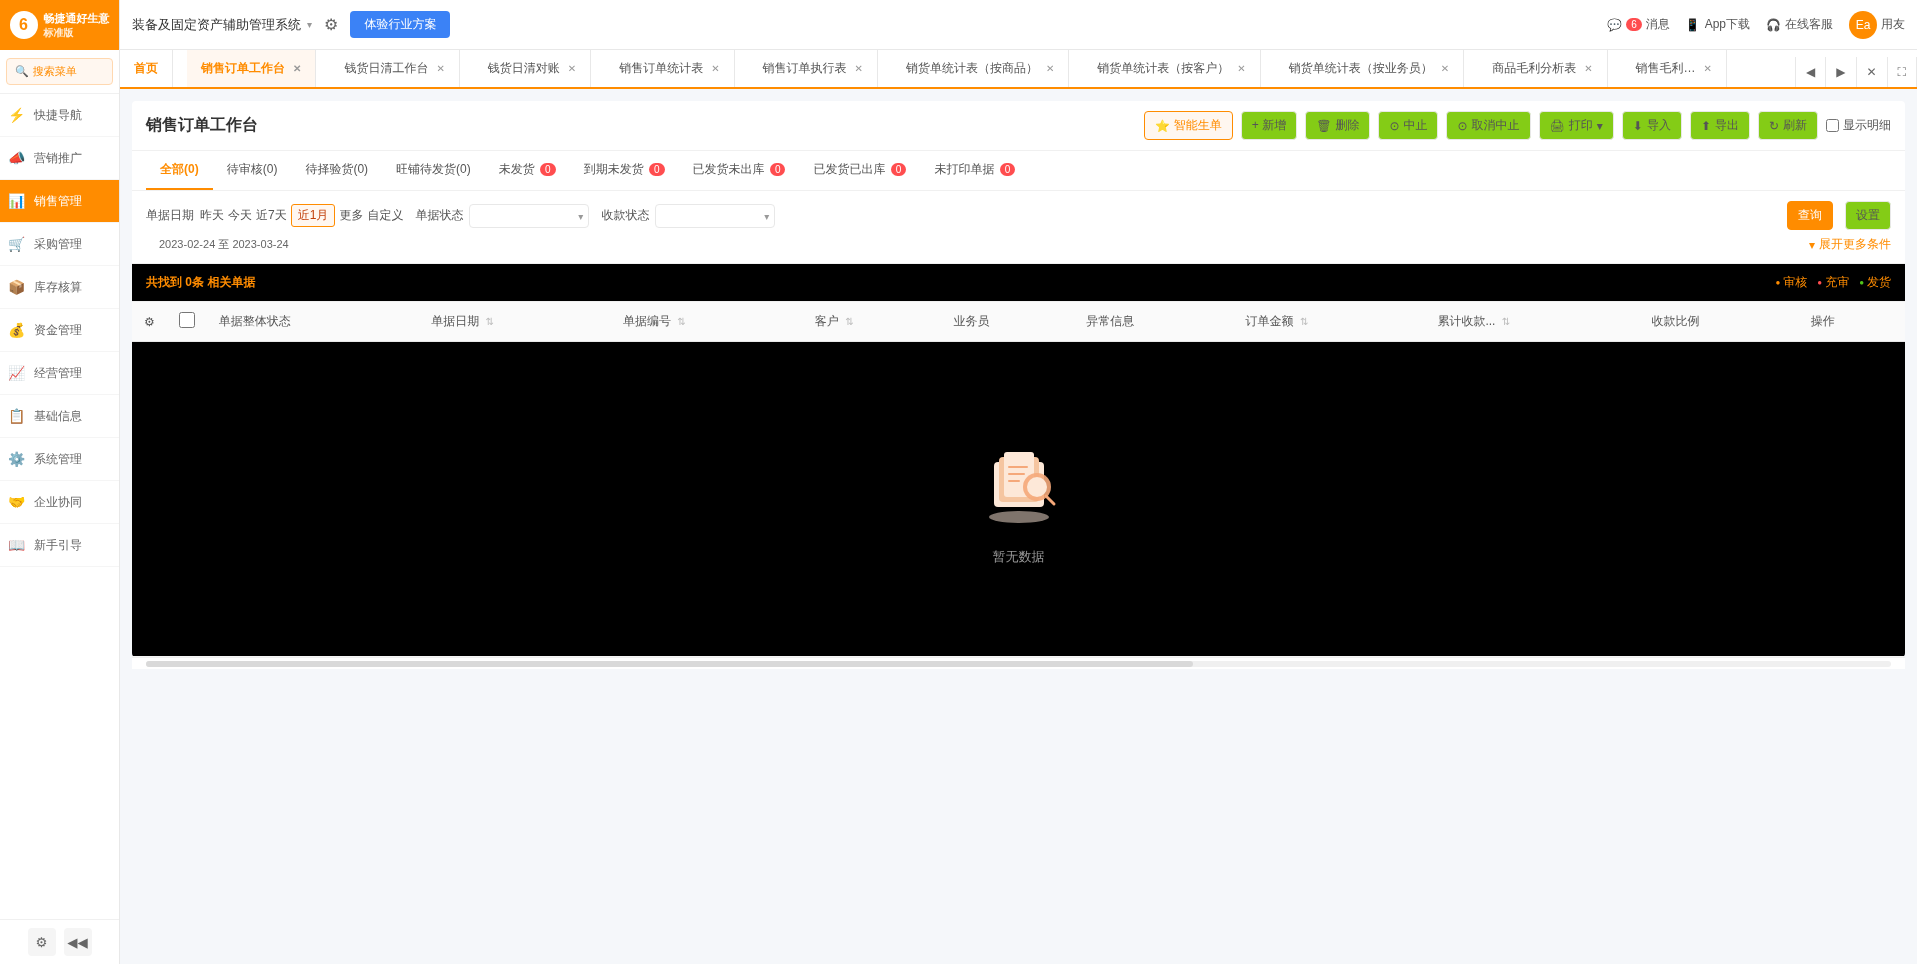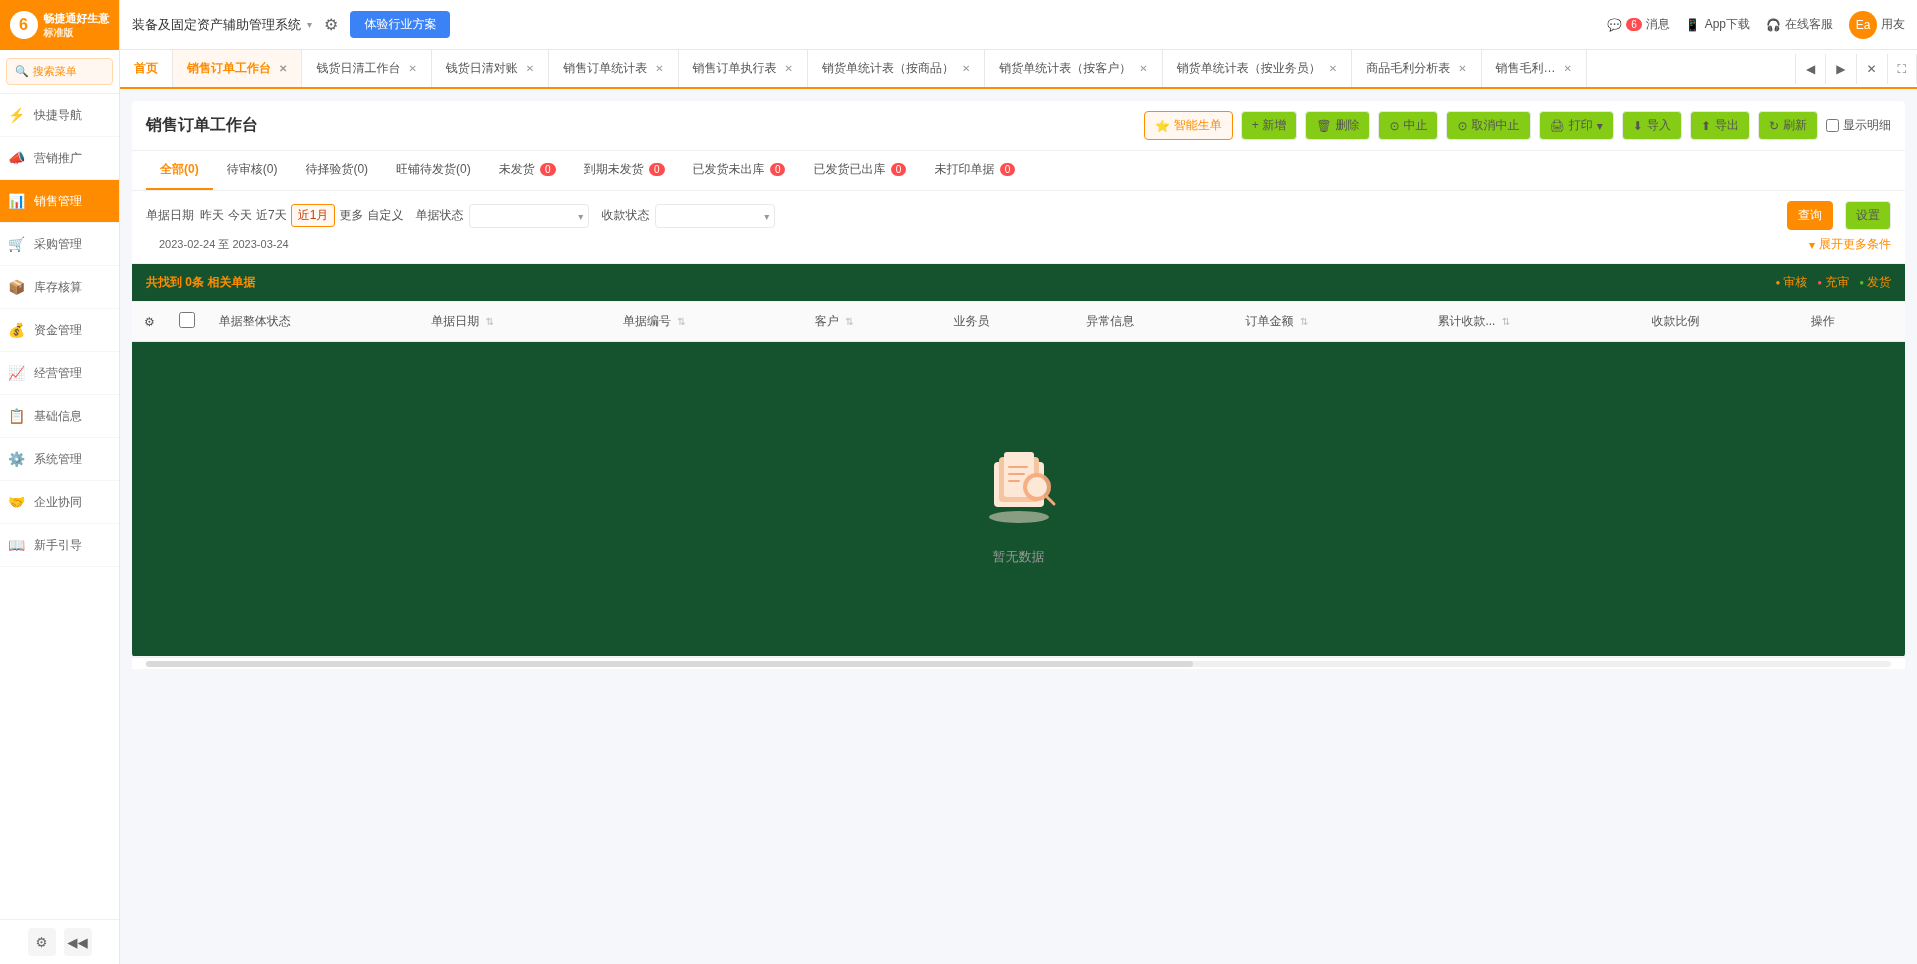--- a/index.html
+++ b/index.html
@@ -25,21 +25,21 @@
     .top-header { height: 50px; background: #fff; border-bottom: 1px solid #e8e8e8; display: flex; align-items: center; padding: 0 12px; gap: 12px; flex-shrink: 0; }
     .app-title { font-size: 13px; color: #333; display: flex; align-items: center; gap: 6px; }
     .app-title-arrow { color: #999; font-size: 10px; }
     .settings-icon { color: #666; cursor: pointer; font-size: 16px; }
     .experience-btn { background: #3b82f6; color: #fff; border: none; border-radius: 4px; padding: 5px 14px; cursor: pointer; font-size: 12px; }
     .header-right { margin-left: auto; display: flex; align-items: center; gap: 16px; }
     .header-right-item { display: flex; align-items: center; gap: 4px; color: #555; cursor: pointer; font-size: 12px; position: relative; }
     .user-avatar { width: 28px; height: 28px; border-radius: 50%; background: #ff8c00; color: #fff; display: flex; align-items: center; justify-content: center; font-size: 12px; }
 
     
-    .tab-bar { background: #fff; border-bottom: 2px solid #ff8c00; display: flex; align-items: center; flex-shrink: 0; overflow: hidden; }
+    .tab-bar { background: #fff; border-bottom: 2px solid #ff8c00; display: flex; align-items: flex-end; flex-shrink: 0; overflow: hidden; gap: 14px; }
     .tab-item { padding: 10px 14px; font-size: 12px; color: #555; cursor: pointer; border-right: 1px solid #e8e8e8; display: flex; align-items: center; gap: 6px; white-space: nowrap; flex-shrink: 0; }
     .tab-item.active { background: #fff7f0; color: #ff8c00; font-weight: bold; }
     .tab-item.home { color: #ff8c00; font-weight: bold; }
     .tab-close { color: #999; font-size: 10px; margin-left: 2px; }
     .tab-nav-btns { margin-left: auto; display: flex; align-items: center; border-left: 1px solid #e8e8e8; }
     .tab-nav-btn { padding: 8px 10px; cursor: pointer; color: #666; border-right: 1px solid #e8e8e8; display: flex; align-items: center; justify-content: center; }
 
     
     .content { flex: 1; overflow-y: auto; padding: 12px; background: #f5f7fa; }
 
@@ -64,21 +64,21 @@
     .filter-label { white-space: nowrap; }
     .date-shortcuts { display: flex; gap: 4px; align-items: center; }
     .date-shortcut { color: #555; cursor: pointer; font-size: 12px; }
     .date-shortcut.active { color: #c2410c; background: #fff7f0; padding: 2px 6px; border-radius: 3px; border: 1px solid #ff8c00; }
     .filter-select { border: 1px solid #e8e8e8; border-radius: 4px; padding: 4px 24px 4px 8px; font-size: 12px; color: #555; background: #fff; cursor: pointer; min-width: 120px; appearance: none; position: relative; }
     .filter-select-wrap { position: relative; display: inline-block; }
     .filter-select-wrap::after { content: '▾'; position: absolute; right: 6px; top: 50%; transform: translateY(-50%); color: #999; font-size: 10px; pointer-events: none; }
     .expand-btn { color: #ff8c00; cursor: pointer; display: flex; align-items: center; gap: 4px; font-size: 12px; }
 
     
-    .table-area { background: #14532d; border-radius: 0 0 4px 4px; }
+    .table-area { background: #000000; border-radius: 0 0 4px 4px; }
     .table-header-bar { padding: 10px 14px; display: flex; align-items: center; justify-content: space-between; border-bottom: 1px solid #f0f0f0; }
     .table-count { font-size: 12px; color: #555; }
     .table-count span { color: #ff8c00; font-weight: bold; }
     .table-quick-actions { display: flex; gap: 10px; }
     .quick-action { font-size: 12px; color: #ff8c00; cursor: pointer; display: flex; align-items: center; gap: 3px; }
     .quick-action::before { content: '●'; font-size: 8px; }
     .quick-action.review::before { color: #ff8c00; }
     .quick-action.void::before { color: #ff4d4f; }
     .quick-action.ship::before { color: #52c41a; }
 

